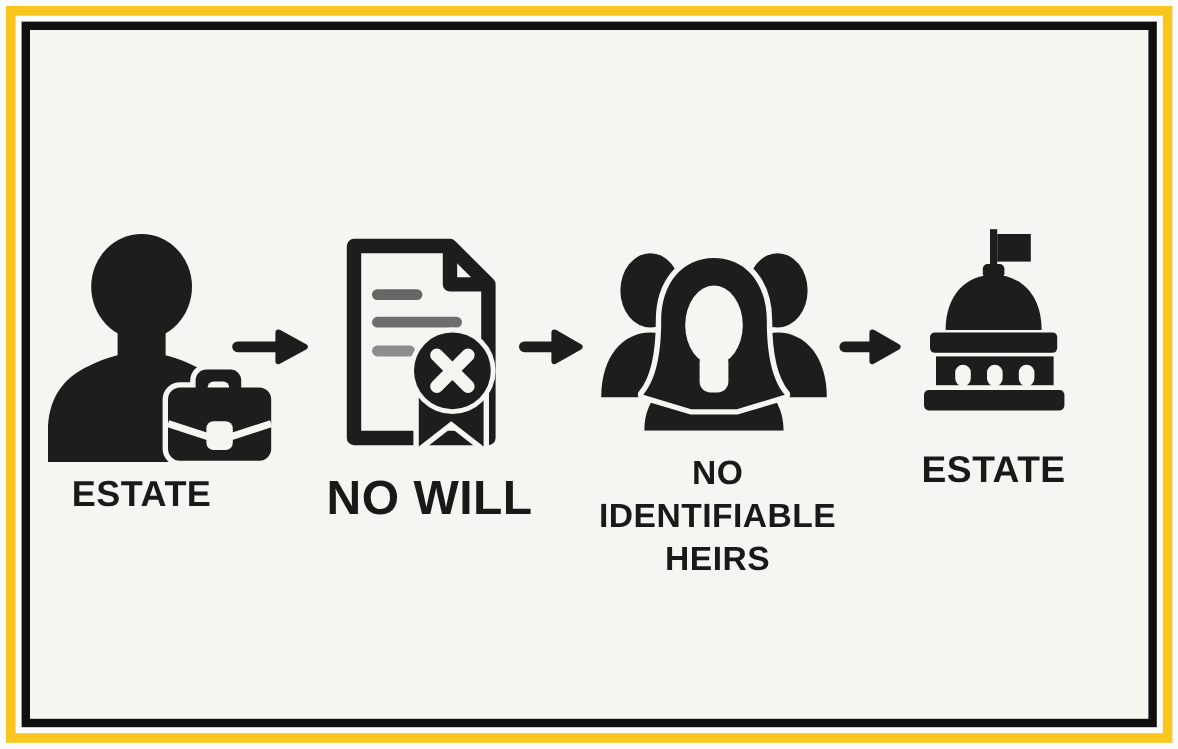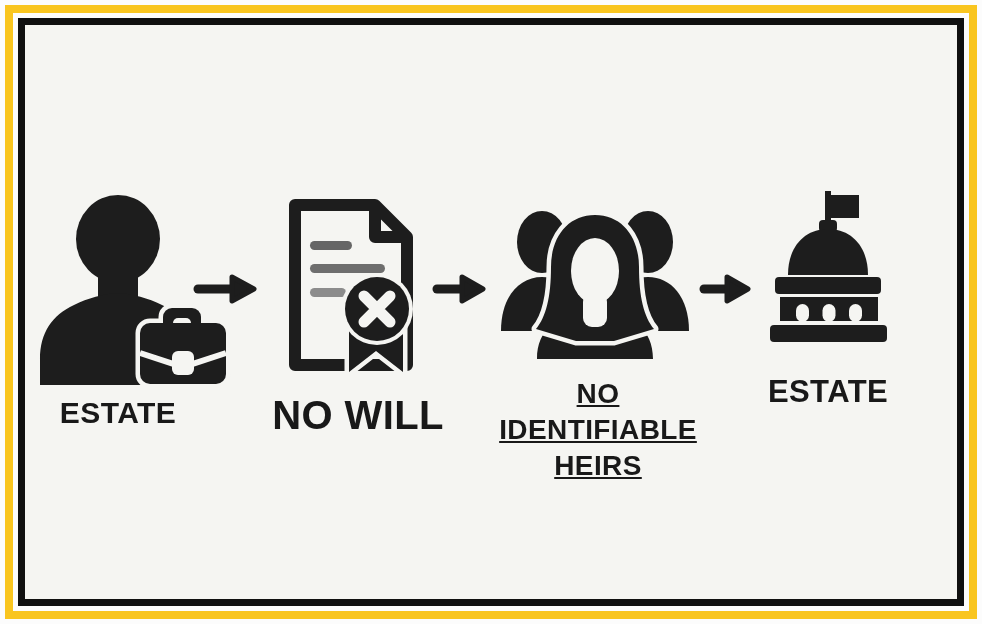--- a/index.html
+++ b/index.html
@@ -10,21 +10,21 @@
   .frame-yellow{position:absolute;inset:5px;border:8px solid #F9C51F;}
   .frame-black{position:absolute;inset:18px;border:7px solid #101010;background:#F5F5F2;}
   .flow{position:absolute;inset:0;margin-top:12px;}
   .abs{position:absolute;}
   .lbl{
     position:absolute;text-align:center;font-weight:700;color:#191919;
     letter-spacing:.4px;white-space:pre-line;
   }
   .lbl-estate{left:28px;top:386px;width:180px;font-size:30px;line-height:30px;}
   .lbl-nowill{left:268px;top:385px;width:180px;font-size:40px;line-height:36px;}
-  .lbl-heirs{left:478px;top:364px;width:240px;font-size:28px;line-height:36px;text-decoration:underline;}
+  .lbl-heirs{left:478px;top:364px;width:240px;font-size:28px;line-height:36px;}
   .lbl-state{left:753px;top:364px;width:150px;font-size:31px;line-height:31px;}
   svg{display:block;}
   .ink{fill:#1d1d1d;}
   .halo{fill:#F5F5F2;stroke:#F5F5F2;stroke-width:9;stroke-linejoin:round;}
   .bgfill{fill:#F5F5F2;}
   .arrow-line{stroke:#1d1d1d;stroke-width:9;stroke-linecap:round;}
   .arrow-head{fill:#1d1d1d;stroke:#1d1d1d;stroke-width:5;stroke-linejoin:round;}
 </style>
 </head>
 <body>

